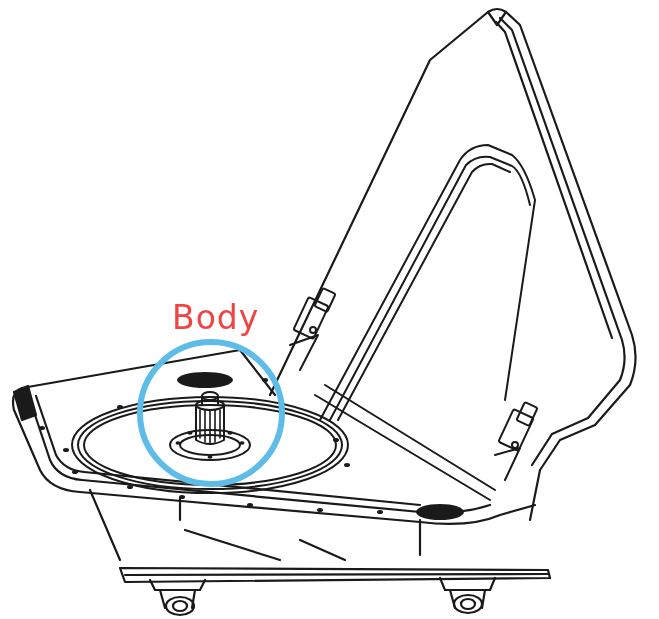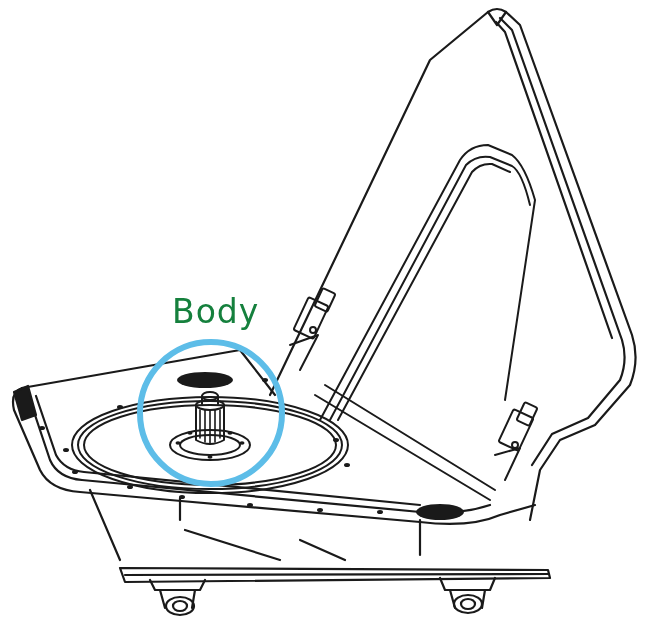--- a/index.html
+++ b/index.html
@@ -1,22 +1,22 @@
 <!DOCTYPE html>
 <html><head>
 <meta charset="utf-8">
 <style>
   html, body { margin: 0; padding: 0; background: #ffffff; }
   body { width: 659px; height: 619px; position: relative; overflow: hidden; font-family: "DejaVu Sans", sans-serif; }
   .stage { position: absolute; left: 0; top: 0; width: 659px; height: 619px; }
   .stage svg { position: absolute; left: 0; top: 0; }
   .callout-label {
-    position: absolute; left: 172px; top: 292px;
+    position: absolute; left: 172px; top: 298px;
     font-family: "DejaVu Sans", sans-serif; font-size: 33px; letter-spacing: 1px;
-    color: #15803d; line-height: 40px;
+    color: #ef4444; line-height: 40px;
   }
 </style>
 </head>
 <body>
 
 <div class="stage">
   <svg width="659" height="619" viewBox="0 0 659 619" fill="none" stroke="#1a1a1a" stroke-linejoin="round" stroke-linecap="round">
 
     <g stroke-width="2.2">
       <path d="M270 395 L430 60 L488 12 Q497 6 506 12 L520 25 L632 335 Q640 360 630 385 L595 425 L560 440 L540 470 L530 520"></path>

